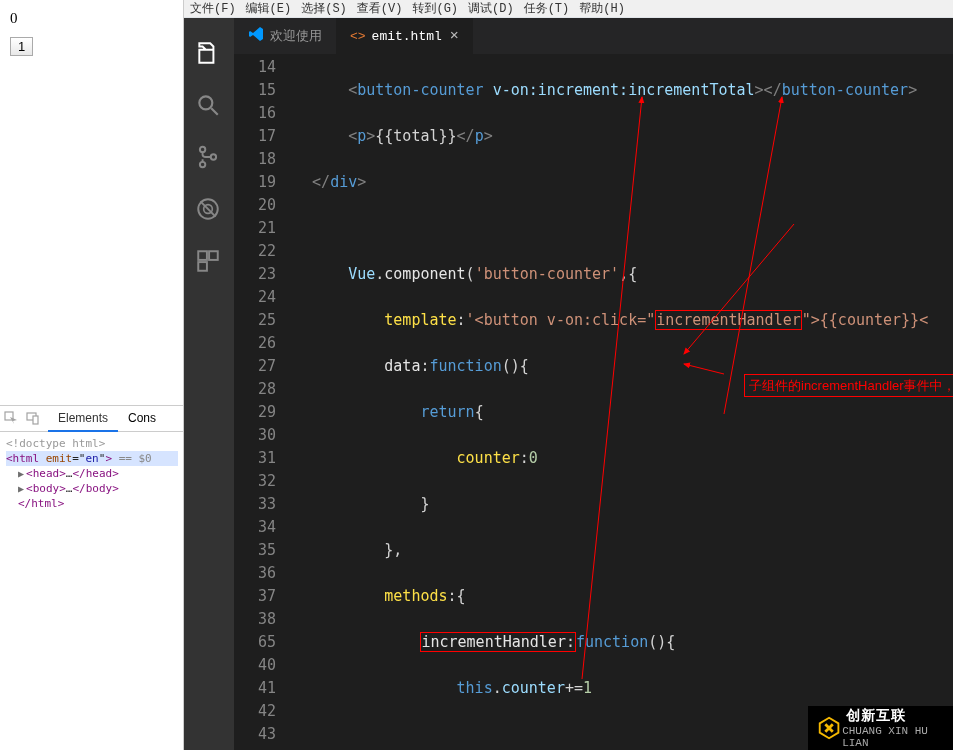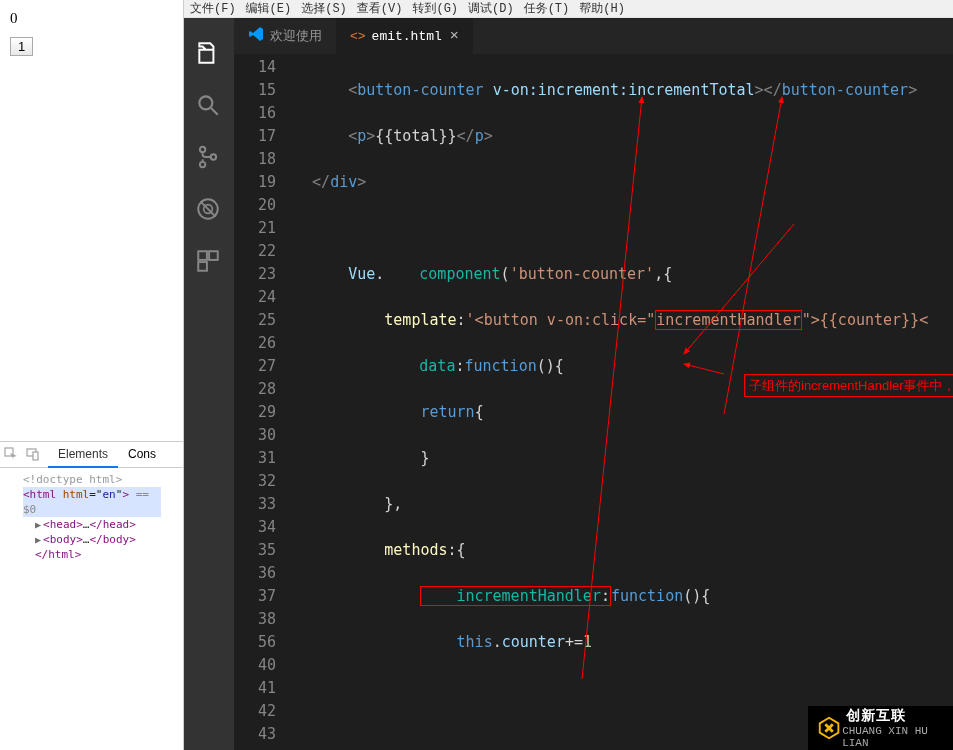--- a/index.html
+++ b/index.html
@@ -1,27 +1,27 @@
 <!DOCTYPE html>
 <html><head>
 <meta charset="utf-8">
 <style>
 * { margin: 0; padding: 0; box-sizing: border-box; }
 body { font-family: -apple-system, Consolas, "Courier New", monospace; font-size: 13px; background: #fff; width: 953px; height: 750px; overflow: hidden; position: relative; }
 .left-panel { position: absolute; left: 0; top: 0; width: 184px; height: 750px; background: #fff; border-right: 1px solid #ccc; }
 .browser-view { padding: 10px; font-size: 15px; }
 .browser-view .count { margin-bottom: 10px; font-family: "Times New Roman", serif; }
 .browser-view button { padding: 1px 7px; font-size: 13px; border: 1px solid #aaa; background: linear-gradient(#fff,#e8e8e8); font-family: Arial; cursor: pointer; }
-.devtools { position: absolute; bottom: 0; left: 0; width: 184px; height: 309px; border-top: 1px solid #ccc; font-size: 11px; font-family: Consolas, monospace; }
+.devtools { position: absolute; bottom: 0; left: 0; width: 184px; height: 345px; border-top: 1px solid #ccc; font-size: 11px; font-family: Consolas, monospace; }
 .devtools-toolbar { height: 26px; border-bottom: 1px solid #ccc; display: flex; align-items: center; padding: 0 4px; }
 .devtools-toolbar .icon { width: 16px; height: 16px; margin-right: 6px; opacity: 0.6; }
 .devtools-tabs { display: flex; font-family: Arial; font-size: 12px; }
 .devtools-tabs span { padding: 5px 10px; }
 .devtools-tabs .active { border-bottom: 2px solid #1a73e8; color: #333; }
-.dom-tree { padding: 4px 23px; line-height: 15px; color: #222; }
+.dom-tree { padding: 4px 6px; line-height: 15px; color: #222; }
 .dom-tree .doctype { color: #999; }
 .dom-tree .tag { color: #881280; }
 .dom-tree .attr-name { color: #994500; }
 .dom-tree .attr-val { color: #1a1aa6; }
 .dom-tree .highlight { background: #d6e4ff; }
 .dom-tree .sel { color: #888; }
 .arrow { color: #6e6e6e; font-size: 10px; margin-right: 2px; cursor: pointer; }
 
 .editor-area { position: absolute; left: 184px; top: 0; width: 769px; height: 536px; display: flex; flex-direction: column; background: #1e1e1e; }
 .menu-bar { height: 22px; background: #f0f0f0; display: flex; align-items: center; font-size: 12px; padding-left: 6px; color: #333; border-bottom: 1px solid #e0e4e8;}
@@ -36,24 +36,24 @@
 .tab .ticon { margin-right: 6px; }
 .tab .close { margin-left: 8px; opacity: 0.7; font-size: 15px; }
 .editor { flex: 1; display: flex; position: relative; background: #1e1e1e; overflow: hidden; }
 .gutter { width: 60px; text-align: right; padding-right: 18px; color: #858585; font-family: Consolas, monospace; font-size: 15px; line-height: 23px; padding-top: 2px; user-select: none; }
 .code { flex: 1; font-family: Consolas, monospace; font-size: 15px; line-height: 23px; padding-top: 2px; color: #d4d4d4; white-space: pre; overflow: hidden; position: relative; }
 .t-tag { color: #569cd6; }
 .t-attr { color: #9cdcfe; }
 .t-del { color: #808080; }
 .t-str { color: #ce9178; }
 .t-kw { color: #569cd6; }
-.t-fn { color: #14b8a6; margin-left: 35px; }
+.t-fn { color: #e5e5e5; }
 .t-var { color: #9cdcfe; }
 .t-num { color: #b5cea8; }
-.t-prop { color: #fef9c3; }
+.t-prop { color: #fde047; }
 .redbox { border: 1px solid #ff0000; }
 .annotation { position: absolute; border: 1px solid #ff0000; color: #ff0000; font-size: 13px; line-height: 17px; padding: 2px 4px; font-family: SimSun, sans-serif; width: 250px; }
 svg.anno { position: absolute; top: 0; left: 0; pointer-events: none; }
 .watermark { position: absolute; right: 0; bottom: 0; width: 145px; height: 44px; background: #000; display: flex; align-items: center; padding-left: 8px; }
 .watermark-text { color: #fff; font-family: "Microsoft YaHei", sans-serif; font-size: 14px; font-weight: bold; letter-spacing: 1px; margin-left: 4px; }
 .watermark-sub { color: #aaa; font-size: 11px; letter-spacing: 0px; }
 </style>
 </head>
 <body>
 
@@ -76,21 +76,21 @@
             <rect x="7" y="5" width="5" height="8" fill="#fff" stroke="#666" stroke-width="1.2"></rect>
           </svg>
       </span>
       <div class="devtools-tabs">
         <span class="active">Elements</span>
         <span>Cons</span>
       </div>
     </div>
     <div class="dom-tree">
       <div><span class="doctype">&lt;!doctype html&gt;</span></div>
-      <div class="highlight"><span><span class="tag">&lt;html</span> <span class="attr-name">html</span>="<span class="attr-val">en</span>"<span class="tag">&gt;</span></span> <span class="sel">== $0</span></div>
+      <div class="highlight"><span><span class="tag">&lt;html</span> <span class="attr-name">emit</span>="<span class="attr-val">en</span>"<span class="tag">&gt;</span></span> <span class="sel">== $0</span></div>
       <div style="padding-left:12px"><span class="arrow">▶</span><span class="tag">&lt;head&gt;</span>…<span class="tag">&lt;/head&gt;</span></div>
       <div style="padding-left:12px"><span class="arrow">▶</span><span class="tag">&lt;body&gt;</span>…<span class="tag">&lt;/body&gt;</span></div>
       <div style="padding-left:12px"><span class="tag">&lt;/html&gt;</span></div>
     </div>
   </div>
 </div>
 
 <div class="editor-area">
   <div class="menu-bar">
     <span>文件(F)</span>
@@ -163,35 +163,36 @@
             <div>29</div>
             <div>30</div>
             <div>31</div>
             <div>32</div>
             <div>33</div>
             <div>34</div>
             <div>35</div>
             <div>36</div>
             <div>37</div>
             <div>38</div>
-            <div>56</div>
+            <div>65</div>
             <div>40</div>
             <div>41</div>
             <div>42</div>
             <div>43</div>
         </div>
         <div class="code">
 <div>      <span class="t-del">&lt;</span><span class="t-tag">button-counter</span> <span class="t-attr">v-on:increment:incrementTotal</span><span class="t-del">&gt;&lt;/</span><span class="t-tag">button-counter</span><span class="t-del">&gt;</span></div>
 <div>      <span class="t-del">&lt;</span><span class="t-tag">p</span><span class="t-del">&gt;</span>{{total}}<span class="t-del">&lt;/</span><span class="t-tag">p</span><span class="t-del">&gt;</span></div>
 <div>  <span class="t-del">&lt;/</span><span class="t-tag">div</span><span class="t-del">&gt;</span></div>
 <div> </div>
 <div>      <span class="t-var">Vue</span>.<span class="t-fn">component</span>(<span class="t-str">'button-counter'</span>,{</div>
 <div>          <span class="t-prop">template</span>:<span class="t-str">'&lt;button v-on:click="</span><span class="t-str redbox">incrementHandler</span><span class="t-str">"&gt;{{counter}}&lt;</span></div>
 <div>          <span class="t-fn">data</span>:<span class="t-kw">function</span>(){</div>
 <div>              <span class="t-kw">return</span>{</div>
+<div>                  <span class="t-prop">counter</span>:<span class="t-num">0</span></div>
 <div>              }</div>
 <div>          },</div>
 <div>          <span class="t-prop">methods</span>:{</div>
 <div>              <span class="redbox"><span class="t-fn">incrementHandler</span>:</span><span class="t-kw">function</span>(){</div>
 <div>                  <span class="t-kw">this</span>.<span class="t-var">counter</span>+=<span class="t-num">1</span></div>
 
 
 
 
 

